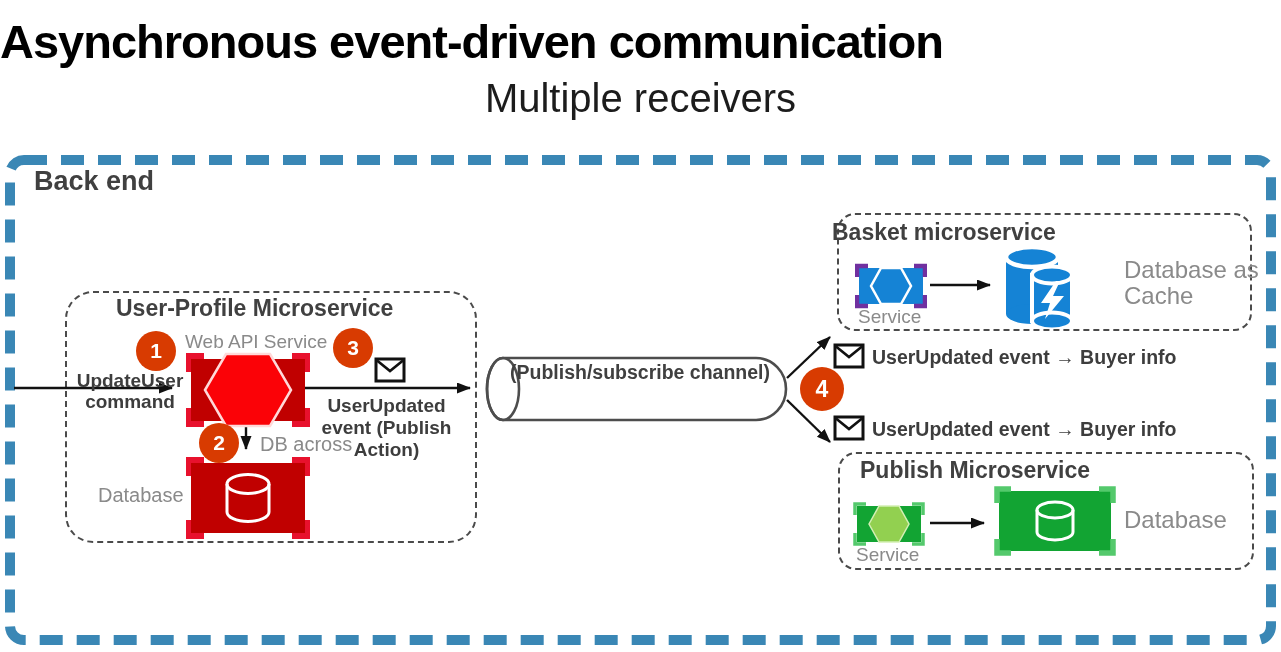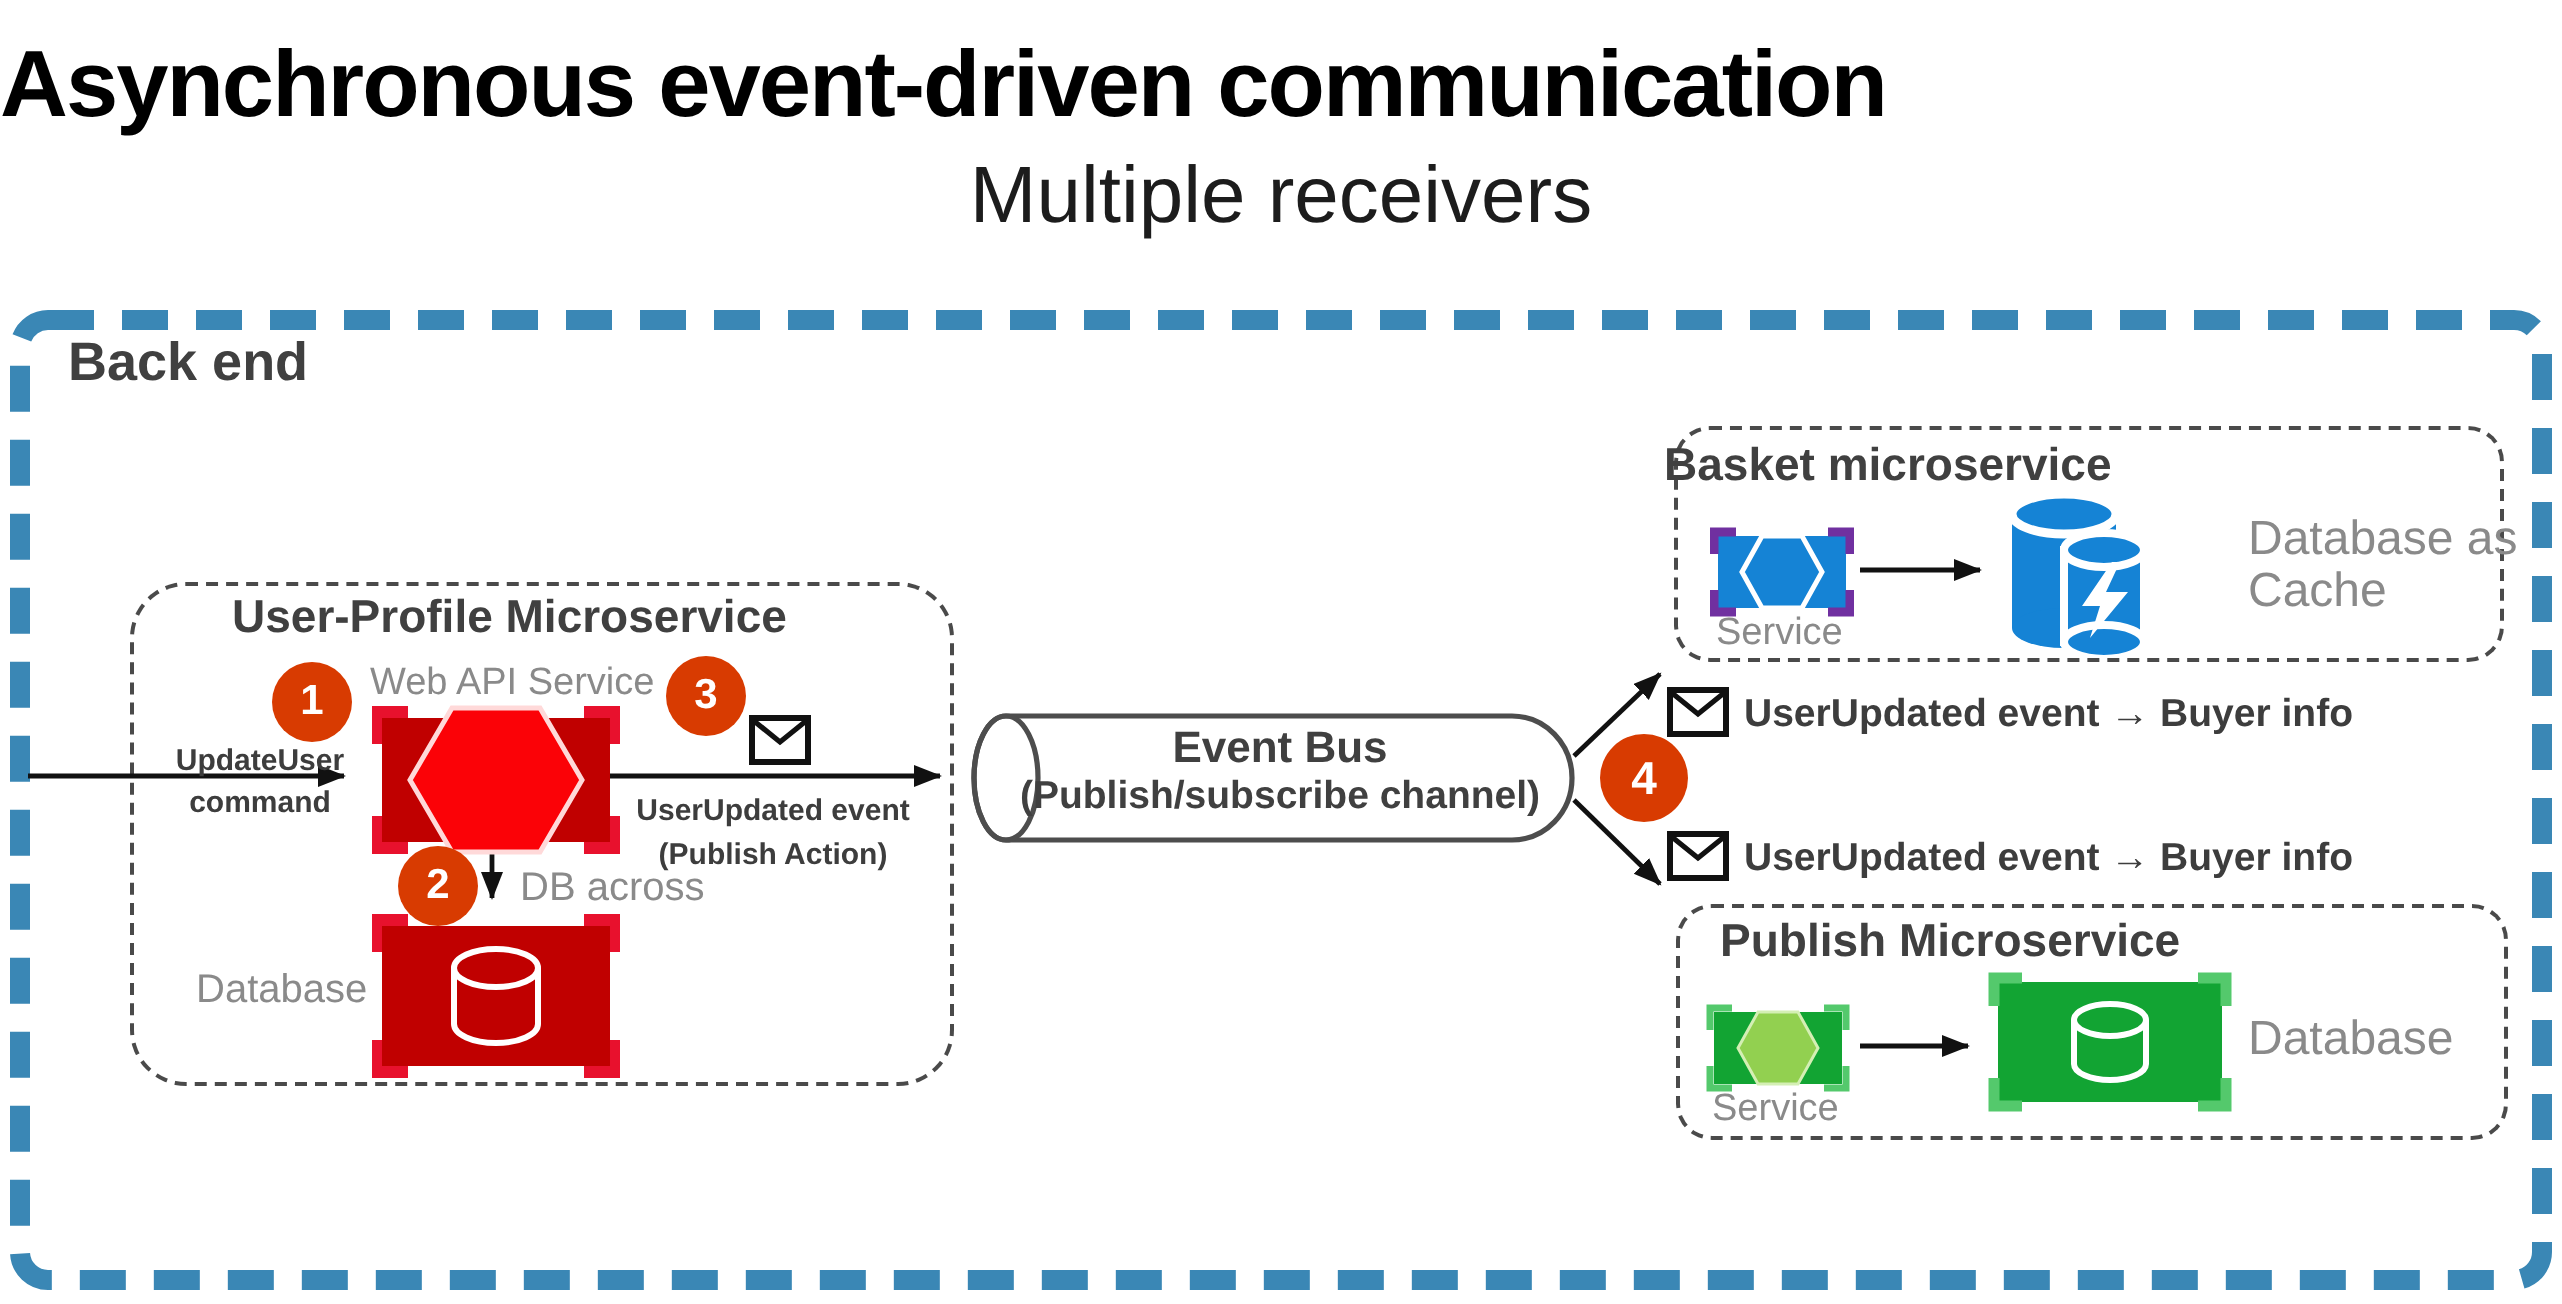--- a/index.html
+++ b/index.html
@@ -10,21 +10,21 @@
          color:#000;letter-spacing:-1px;z-index:4;}
   .subtitle{top:76px;left:0;width:100%;text-align:center;font-size:40px;font-weight:300;
          color:#1c1c1c;z-index:4;}
   .backend-label{left:34px;top:166px;font-size:27px;font-weight:bold;color:#404040;z-index:4;}
   .dashed-box{position:absolute;border:2px dashed #4a4a4a;z-index:1;background:transparent;}
   .box-user{left:65px;top:291px;width:408px;height:248px;border-radius:28px;}
   .box-basket{left:837px;top:213px;width:411px;height:114px;border-radius:18px;}
   .box-ordering{left:838px;top:452px;width:412px;height:114px;border-radius:18px;}
   .group-title{position:absolute;font-size:23px;font-weight:bold;color:#404040;z-index:4;white-space:nowrap;}
   .gray-label{position:absolute;font-size:20px;color:#8A8A8A;z-index:4;white-space:nowrap;}
-  .bold-label{position:absolute;font-size:15px;font-weight:bold;color:#3d3d3d;z-index:4;}
+  .bold-label{position:absolute;font-size:19px;font-weight:bold;color:#3d3d3d;z-index:4;}
   .badge{position:absolute;width:40px;height:40px;border-radius:50%;background:#D83B01;color:#fff;
          font-size:21px;font-weight:bold;display:flex;align-items:center;justify-content:center;z-index:6;}
   .badge4{width:44px;height:44px;font-size:23px;}
   .overlay{position:absolute;left:0;top:0;z-index:2;}
   .icon{position:absolute;z-index:5;line-height:0;}
   .eventbus-text{position:absolute;left:495px;top:361px;width:290px;text-align:center;z-index:4;color:#404040;}
   .eventbus-text .l1{font-size:22px;font-weight:bold;line-height:26px;}
   .eventbus-text .l2{font-size:19.5px;font-weight:bold;line-height:23px;}
   .msg-label{position:absolute;font-size:19.5px;font-weight:bold;color:#3d3d3d;z-index:5;white-space:nowrap;}
   .caption{left:0;top:584px;width:100%;text-align:center;font-size:26px;color:#595959;z-index:4;}
@@ -92,21 +92,20 @@
   </div>
 
   <div class="icon" style="left:374px;top:357px;">
     <svg width="32" height="26" viewBox="0 0 32 26">
       <rect x="2" y="2" width="28" height="22" fill="#fff" stroke="#111" stroke-width="3"></rect>
       <path d="M3 3.5 L16 14 L29 3.5" fill="none" stroke="#111" stroke-width="2.6"></path>
     </svg>
   </div>
 
   <div class="eventbus-text">
-    <div class="l1">Event Bus</div>
     <div class="l2">(Publish/subscribe channel)</div>
   </div>
 
   <div class="icon" style="left:833px;top:343px;">
     <svg width="32" height="26" viewBox="0 0 32 26">
       <rect x="2" y="2" width="28" height="22" fill="#fff" stroke="#111" stroke-width="3"></rect>
       <path d="M3 3.5 L16 14 L29 3.5" fill="none" stroke="#111" stroke-width="2.6"></path>
     </svg>
   </div>
   <div class="msg-label" style="left:872px;top:346px;">UserUpdated event → Buyer info</div>

